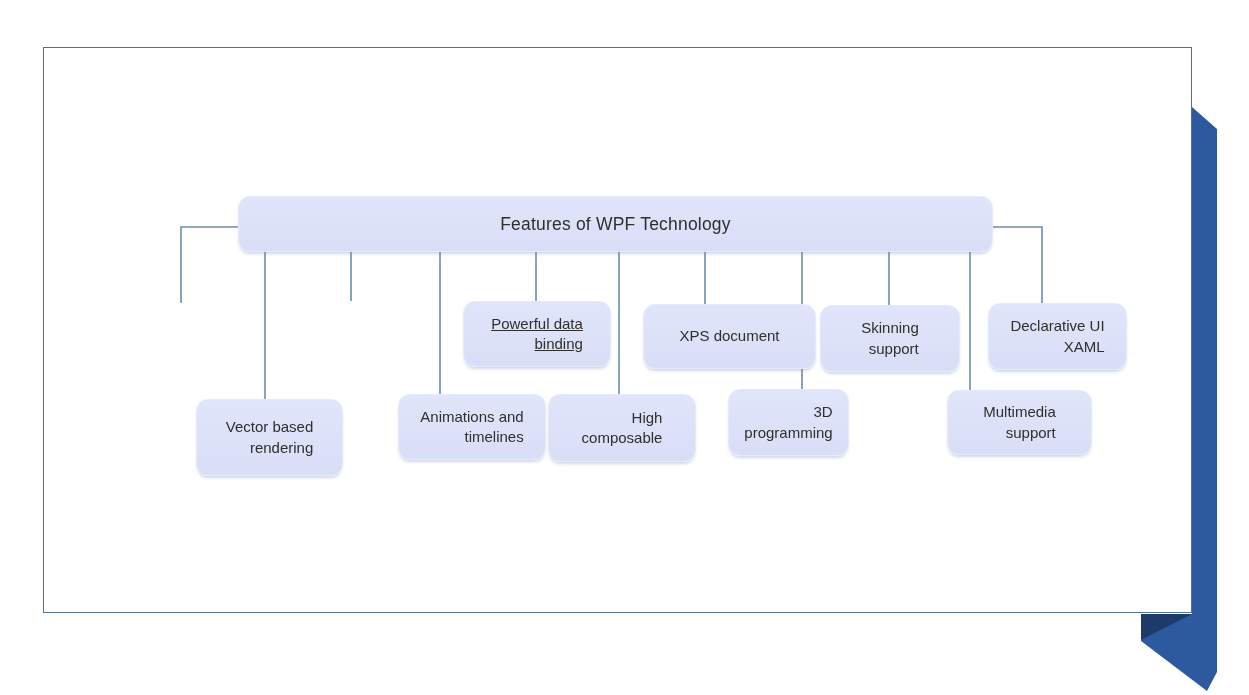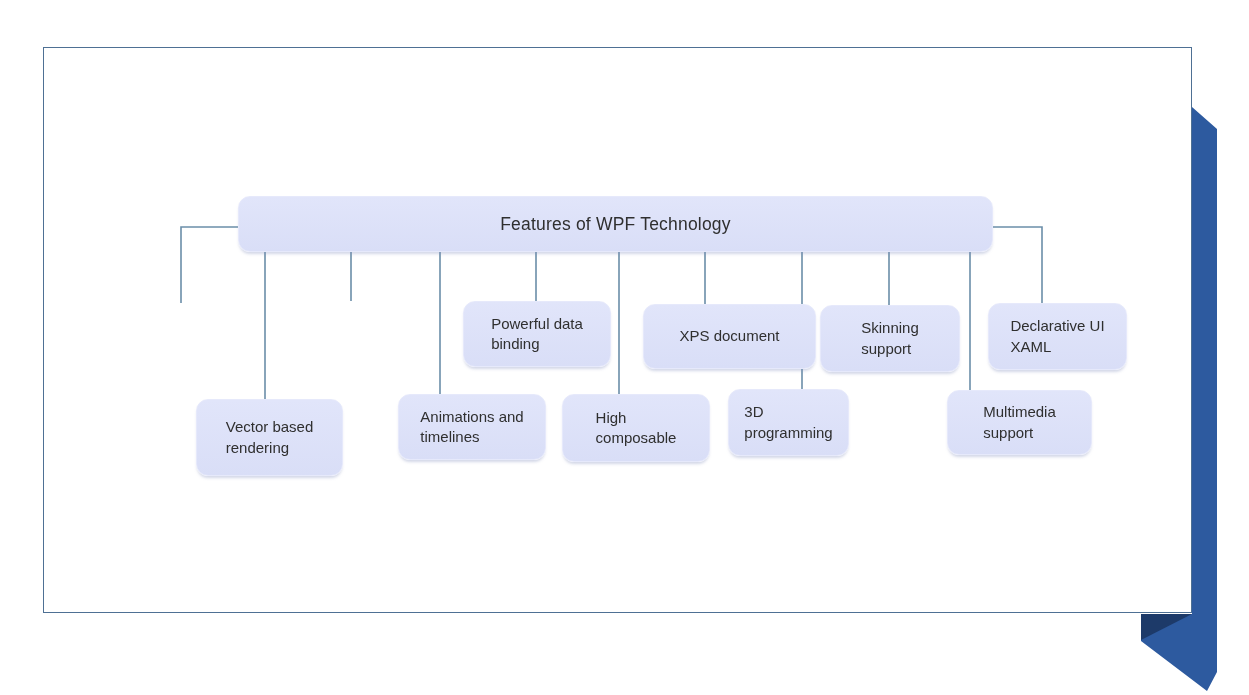--- a/index.html
+++ b/index.html
@@ -30,21 +30,21 @@
     top: 0;
     width: 1249px;
     height: 695px;
     pointer-events: none;
   }
   .node, .root {
     position: absolute;
     display: flex;
     align-items: center;
     justify-content: center;
-    text-align: left;
+    text-align: right;
     background: linear-gradient(180deg, #e1e5fa 0%, #d9def7 100%);
     border: 1px solid #e6e9fb;
     border-radius: 12px;
     box-shadow: 0 3px 3px -1px rgba(130, 140, 185, 0.35);
     color: #2f2f2f;
     box-sizing: border-box;
   }
   .root {
     font-size: 17.5px;
     letter-spacing: 0.2px;
@@ -74,21 +74,21 @@
     <path d="M1192,107 L1217,129 L1217,672 L1207,691 L1141,641 L1141,614 L1192,614 Z" fill="#2d5a9f"></path>
     <path d="M1141,614 L1192,614 L1141,640 Z" fill="#1d3a69"></path>
   </svg>
 
   <div class="root" style="left:238px; top:196px; width:755px; height:56px;">
     <span class="label">Features of WPF Technology</span>
   </div>
 
 
 
-  <div class="node" style="left:463px; top:301px; width:148px; height:66px;">
+  <div class="node" style="left:463px; top:301px; width:148px; height:66px;text-decoration:underline;">
     <span class="label">Powerful data
 binding</span>
   </div>
 
   <div class="node" style="left:643px; top:304px; width:173px; height:65px;">
     <span class="label">XPS document</span>
   </div>
 
   <div class="node" style="left:820px; top:305px; width:140px; height:67px;">
     <span class="label">Skinning
@@ -103,21 +103,21 @@
   <div class="node" style="left:988px; top:303px; width:139px; height:67px;">
     <span class="label">Declarative UI
 XAML</span>
   </div>
 
   <div class="node" style="left:367px; top:394px; width:148px; height:66px;margin-left:31px;">
     <span class="label">Animations and
 timelines</span>
   </div>
 
-  <div class="node" style="left:562px; top:394px; width:148px; height:68px;">
+  <div class="node" style="left:548px; top:394px; width:148px; height:68px;">
     <span class="label">High
 composable</span>
   </div>
 
   <div class="node" style="left:728px; top:389px; width:121px; height:67px;">
     <span class="label">3D
 programming</span>
   </div>
 
   <div class="node" style="left:903px; top:390px; width:145px; height:65px;margin-left:44px;">

